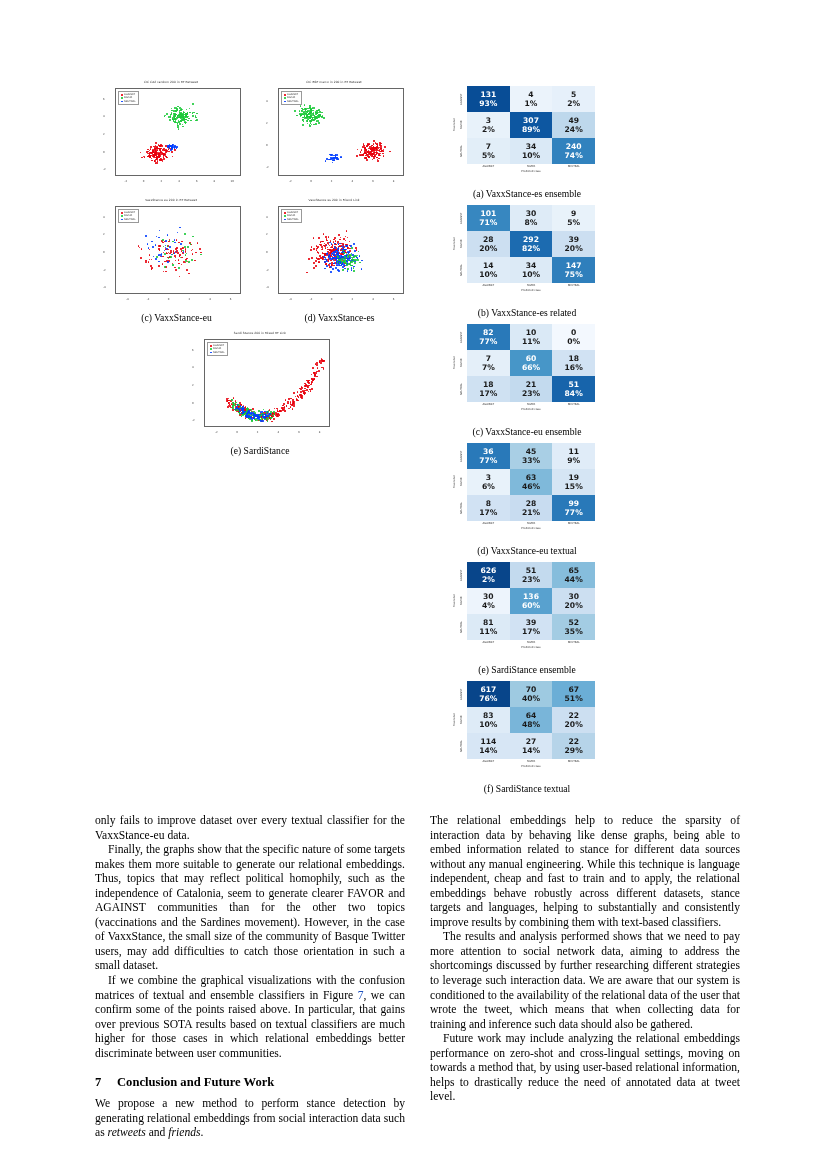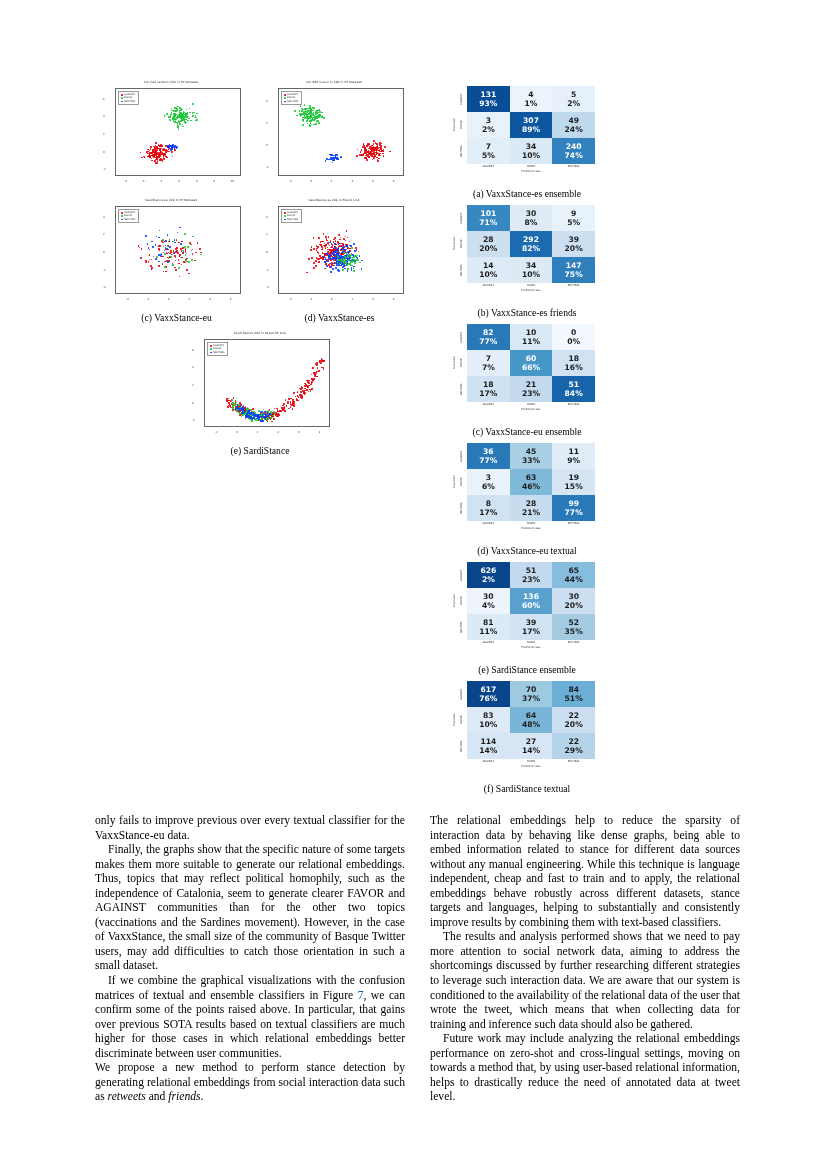--- a/index.html
+++ b/index.html
@@ -2366,21 +2366,21 @@
                   <span class="p">75%</span>
                 </div>
               </div>
               <div class="cm-xlabs">
                 <div class="cm-xlab">AGAINST</div>
                 <div class="cm-xlab">FAVOR</div>
                 <div class="cm-xlab">NEUTRAL</div>
               </div>
               <div class="cm-xaxis">Predicted class</div>
             </div>
-            <div class="subcap">(b) VaxxStance-es friends</div>
+            <div class="subcap">(b) VaxxStance-es related</div>
           </div>
           <div class="cm-cell-wrap">
             <div class="cm-outer">
               <div class="cm-yaxis">True label</div>
               <div class="cm-ylabs">
                 <div class="cm-ylab">AGAINST</div>
                 <div class="cm-ylab">FAVOR</div>
                 <div class="cm-ylab">NEUTRAL</div>
               </div>
               <div class="cm-body">
@@ -2548,24 +2548,24 @@
                 <div class="cm-ylab">FAVOR</div>
                 <div class="cm-ylab">NEUTRAL</div>
               </div>
               <div class="cm-body">
                 <div class="cm-c" style="background: rgb(8, 69, 138); color: rgb(255, 255, 255);">
                   <span class="n">617</span>
                   <span class="p">76%</span>
                 </div>
                 <div class="cm-c" style="background: rgb(158, 202, 225); color: rgb(26, 26, 26);">
                   <span class="n">70</span>
-                  <span class="p">37%</span>
+                  <span class="p">40%</span>
                 </div>
                 <div class="cm-c" style="background: rgb(107, 174, 214); color: rgb(26, 26, 26);">
-                  <span class="n">84</span>
+                  <span class="n">67</span>
                   <span class="p">51%</span>
                 </div>
                 <div class="cm-c" style="background: rgb(222, 235, 247); color: rgb(26, 26, 26);">
                   <span class="n">83</span>
                   <span class="p">10%</span>
                 </div>
                 <div class="cm-c" style="background: rgb(121, 181, 217); color: rgb(26, 26, 26);">
                   <span class="n">64</span>
                   <span class="p">48%</span>
                 </div>
@@ -2596,23 +2596,24 @@
             <div class="subcap">(f) SardiStance textual</div>
           </div>
         </div>
     </div>
   </div>
 
 
   <div class="cols">
 
     <div class="col">
-      <p>only fails to improve previous over every textual classifier for the VaxxStance-eu data.</p>
+      <p>only fails to improve dataset over every textual classifier for the VaxxStance-eu data.</p>
       <p class="ind">Finally, the graphs show that the specific nature of some targets makes them more suitable to generate our relational embeddings. Thus, topics that may reflect political homophily, such as the independence of Catalonia, seem to generate clearer FAVOR and AGAINST communities than for the other two topics (vaccinations and the Sardines movement). However, in the case of VaxxStance, the small size of the community of Basque Twitter users, may add difficulties to catch those orientation in such a small dataset.</p>
       <p class="ind"><span>If we combine the graphical visualizations with the confusion matrices of textual and ensemble classifiers in Figure </span><span class="lnk">7</span><span>, we can confirm some of the points raised above. In particular, that gains over previous SOTA results based on textual classifiers are much higher for those cases in which relational embeddings better discriminate between user communities.</span></p>
+      <h2 class="sec"><span class="num">7</span><span>Conclusion and Future Work</span></h2>
       <p><span>We propose a new method to perform stance detection by generating relational embeddings from social interaction data such as </span><em>retweets</em><span> and </span><em>friends</em><span>.</span></p>
     </div>
 
     <div class="col">
       <p>The relational embeddings help to reduce the sparsity of interaction data by behaving like dense graphs, being able to embed information related to stance for different data sources without any manual engineering. While this technique is language independent, cheap and fast to train and to apply, the relational embeddings behave robustly across different datasets, stance targets and languages, helping to substantially and consistently improve results by combining them with text-based classifiers.</p>
       <p class="ind">The results and analysis performed shows that we need to pay more attention to social network data, aiming to address the shortcomings discussed by further researching different strategies to leverage such interaction data. We are aware that our system is conditioned to the availability of the relational data of the user that wrote the tweet, which means that when collecting data for training and inference such data should also be gathered.</p>
       <p class="ind">Future work may include analyzing the relational embeddings performance on zero-shot and cross-lingual settings, moving on towards a method that, by using user-based relational information, helps to drastically reduce the need of annotated data at tweet level.</p>
     </div>
   </div>
 </div>

